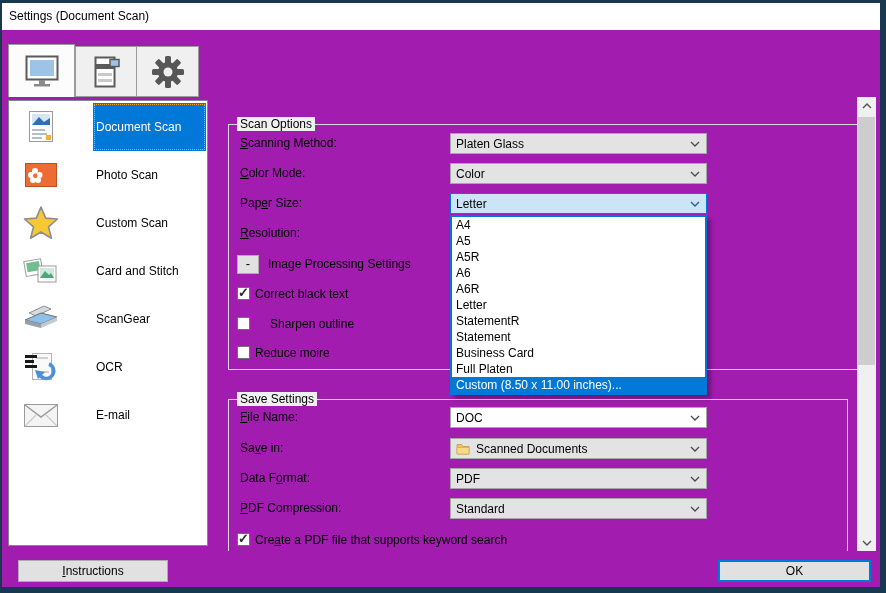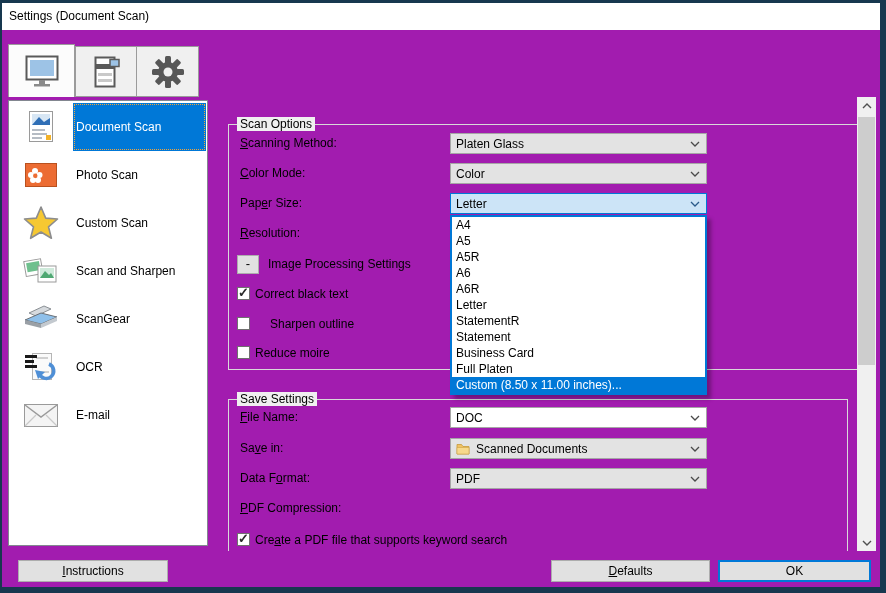--- a/index.html
+++ b/index.html
@@ -15,21 +15,21 @@
   .tab { width:62px; height:51px; margin-top:2px; background:#f0f0f0; border:1px solid #9b9b9b;
          display:flex; align-items:center; justify-content:center; }
   .tab + .tab { border-left:none; }
   .tab.sel { width:67px; height:53px; margin-top:0; background:#fcfcfc; border:1px solid #9b9b9b; border-bottom:none; }
   .tab.sel + .tab { border-left:1px solid #9b9b9b; }
 
   
   .sidebar { position:absolute; left:6px; top:97px; width:200px; height:446px; background:#fff; border:1px solid #828790; padding-top:2px; }
   .srow { display:flex; align-items:center; height:48px; cursor:default; }
   .icon-cell { width:64px; display:flex; align-items:center; justify-content:center; flex:none; }
-  .srow .lbl { flex:1; align-self:stretch; display:flex; align-items:center; padding-left:3px; margin-right:1px; }
+  .srow .lbl { flex:1; align-self:stretch; display:flex; align-items:center; padding-left:3px; margin-right:1px;margin-left:20px; }
   .srow.sel .lbl { background:#0078d7; color:#fff; outline:1px dotted #f0a43c; outline-offset:-2px; }
 
   
   .content { position:absolute; left:0; top:94px; width:855px; height:454px; overflow:hidden; }
   .group { position:absolute; border:1px solid #d9d9d9; }
   .group .glabel { position:absolute; top:-8px; left:8px; background:#f0f0f0; padding:0 3px; font-size:12px; }
   .flabel { position:absolute; height:21px; line-height:21px; white-space:nowrap; }
   .combo { position:absolute; width:257px; height:21px; background:#e3e3e3; border:1px solid #a6a6a6;
            display:flex; align-items:center; padding:0 6px 0 5px; }
   .combo .ctext { flex:1; white-space:nowrap; overflow:hidden; }
@@ -152,21 +152,21 @@
           <svg width="38" height="34" viewBox="0 0 38 34">
             <g transform="rotate(-10 12 14)">
               <rect x="3" y="6" width="17" height="15" fill="#ffffff" stroke="#9a9a9a"></rect>
               <rect x="5" y="8" width="13" height="9" fill="#6fc08e"></rect>
             </g>
             <rect x="16" y="12" width="18" height="16" fill="#ffffff" stroke="#9a9a9a"></rect>
             <rect x="18" y="14" width="14" height="10" fill="#cfeadb"></rect>
             <polygon points="18,24 23,17 27,21 29,19 32,24" fill="#4fa873"></polygon>
           </svg>
         </div>
-        <div class="lbl">Scan and Sharpen</div>
+        <div class="lbl">Card and Stitch</div>
       </div>
       <div class="srow">
         <div class="icon-cell">
           <svg width="38" height="30" viewBox="0 0 38 30">
             <polygon points="7,9 22,2 29,5 14,12" fill="#d6dade" stroke="#8a8f94"></polygon>
             <polygon points="3,16 19,9 35,13 19,20" fill="#8fc0ea" stroke="#6b7076"></polygon>
             <polygon points="3,16 3,20 19,24 19,20" fill="#9aa0a6"></polygon>
             <polygon points="19,20 35,13 35,17 19,24" fill="#c3c9cf"></polygon>
           </svg>
         </div>
@@ -290,20 +290,28 @@
       <div class="combo" style="left:448px; top:371px;">
         <span class="ctext">PDF</span>
         <span class="chev">
             <svg width="10" height="6" viewBox="0 0 10 6">
               <path d="M1 1l4 4 4-4" fill="none" stroke="#4a4a4a" stroke-width="1.3"></path>
             </svg>
           </span>
       </div>
 
       <div class="flabel" style="left:238px; top:401px;"><u>P</u>DF Compression:</div>
+      <div class="combo" style="left:448px; top:401px;">
+        <span class="ctext">Standard</span>
+        <span class="chev">
+            <svg width="10" height="6" viewBox="0 0 10 6">
+              <path d="M1 1l4 4 4-4" fill="none" stroke="#4a4a4a" stroke-width="1.3"></path>
+            </svg>
+          </span>
+      </div>
 
       <div class="cbrow" style="left:235px; top:435px;">
         <span class="cbox">
             <span class="check">✓</span>
           </span>
         <span>Cre<u>a</u>te a PDF file that supports keyword search</span>
       </div>
 
       <div class="popup">
         <div class="opt">A4</div>
@@ -328,17 +336,16 @@
       </div>
       <div class="sb-thumb"></div>
       <div class="sb-btn down">
         <svg width="10" height="6" viewBox="0 0 10 6">
             <path d="M1 1l4 4 4-4" fill="none" stroke="#505050" stroke-width="1.4"></path>
           </svg>
       </div>
     </div>
 
     <div class="btn" style="left:16px; top:557px; width:150px;"><u>I</u>nstructions</div>
-    <div class="btn" style="left:549px; top:557px; width:159px;"><u>D</u>efaults</div>
     <div class="btn primary" style="left:716px; top:557px; width:153px;">OK</div>
 
   </div>
 </div>
 
 </body></html>

